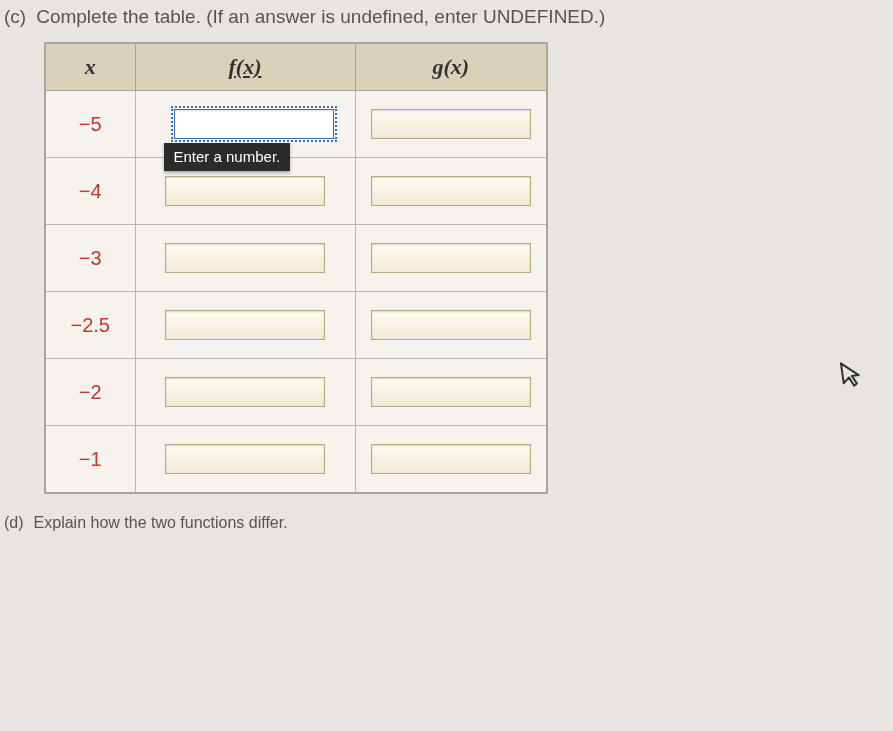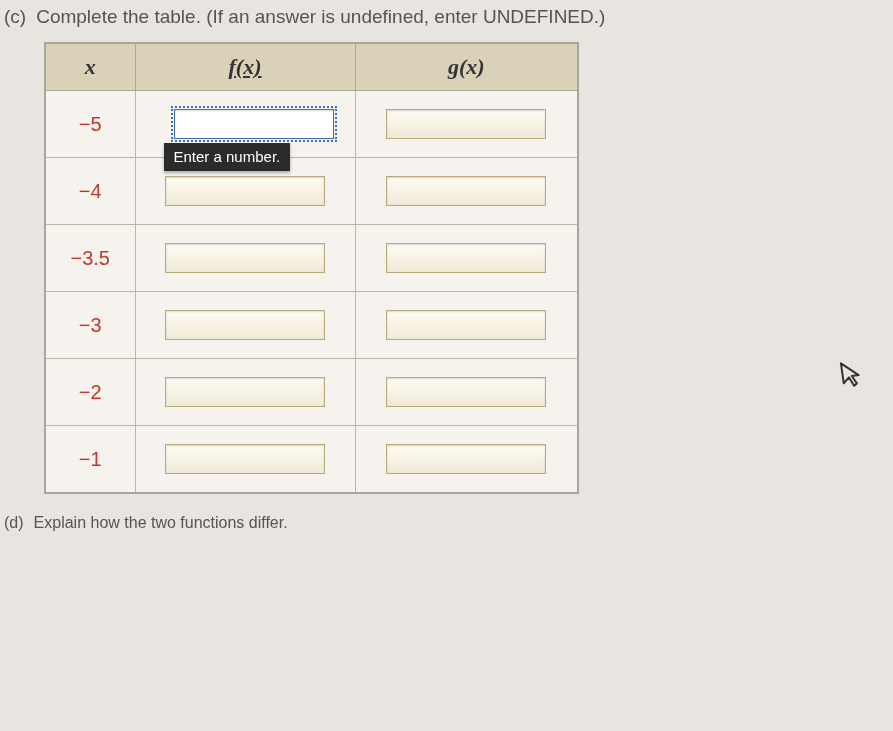--- a/index.html
+++ b/index.html
@@ -31,21 +31,21 @@
     border: 1px solid #aba69d;
     font-weight: bold;
     font-style: italic;
     font-family: Georgia, 'Times New Roman', serif;
     font-size: 22px;
     color: #333;
     padding: 10px 8px;
   }
   table.worksheet th.col-x { width: 90px; font-style: italic; }
   table.worksheet th.col-f { width: 220px; text-decoration: underline; }
-  table.worksheet th.col-g { width: 223px; }
+  table.worksheet th.col-g { width: 192px; }
   table.worksheet td {
     border: 1px solid #bcb6aa;
     text-align: center;
     padding: 18px 10px;
     position: relative;
   }
   .xval {
     color: #c0392b;
     font-family: Verdana, sans-serif;
     font-size: 20px;
@@ -116,26 +116,26 @@
         <div class="tooltip">Enter a number.</div>
       </td>
       <td><input class="answer-input" value="" style=""></td>
     </tr>
     <tr>
       <td><span class="xval">−4</span></td>
       <td><input class="answer-input" value="" style=""></td>
       <td><input class="answer-input" value="" style=""></td>
     </tr>
     <tr>
-      <td><span class="xval">−3.5</span></td>
+      <td><span class="xval">−3</span></td>
       <td><input class="answer-input" value="" style=""></td>
       <td><input class="answer-input" value="" style=""></td>
     </tr>
     <tr>
-      <td><span class="xval">−3</span></td>
+      <td><span class="xval">−2.5</span></td>
       <td><input class="answer-input" value="" style=""></td>
       <td><input class="answer-input" value="" style=""></td>
     </tr>
     <tr>
       <td><span class="xval">−2</span></td>
       <td><input class="answer-input" value="" style=""></td>
       <td><input class="answer-input" value="" style=""></td>
     </tr>
     <tr>
       <td><span class="xval">−1</span></td>

